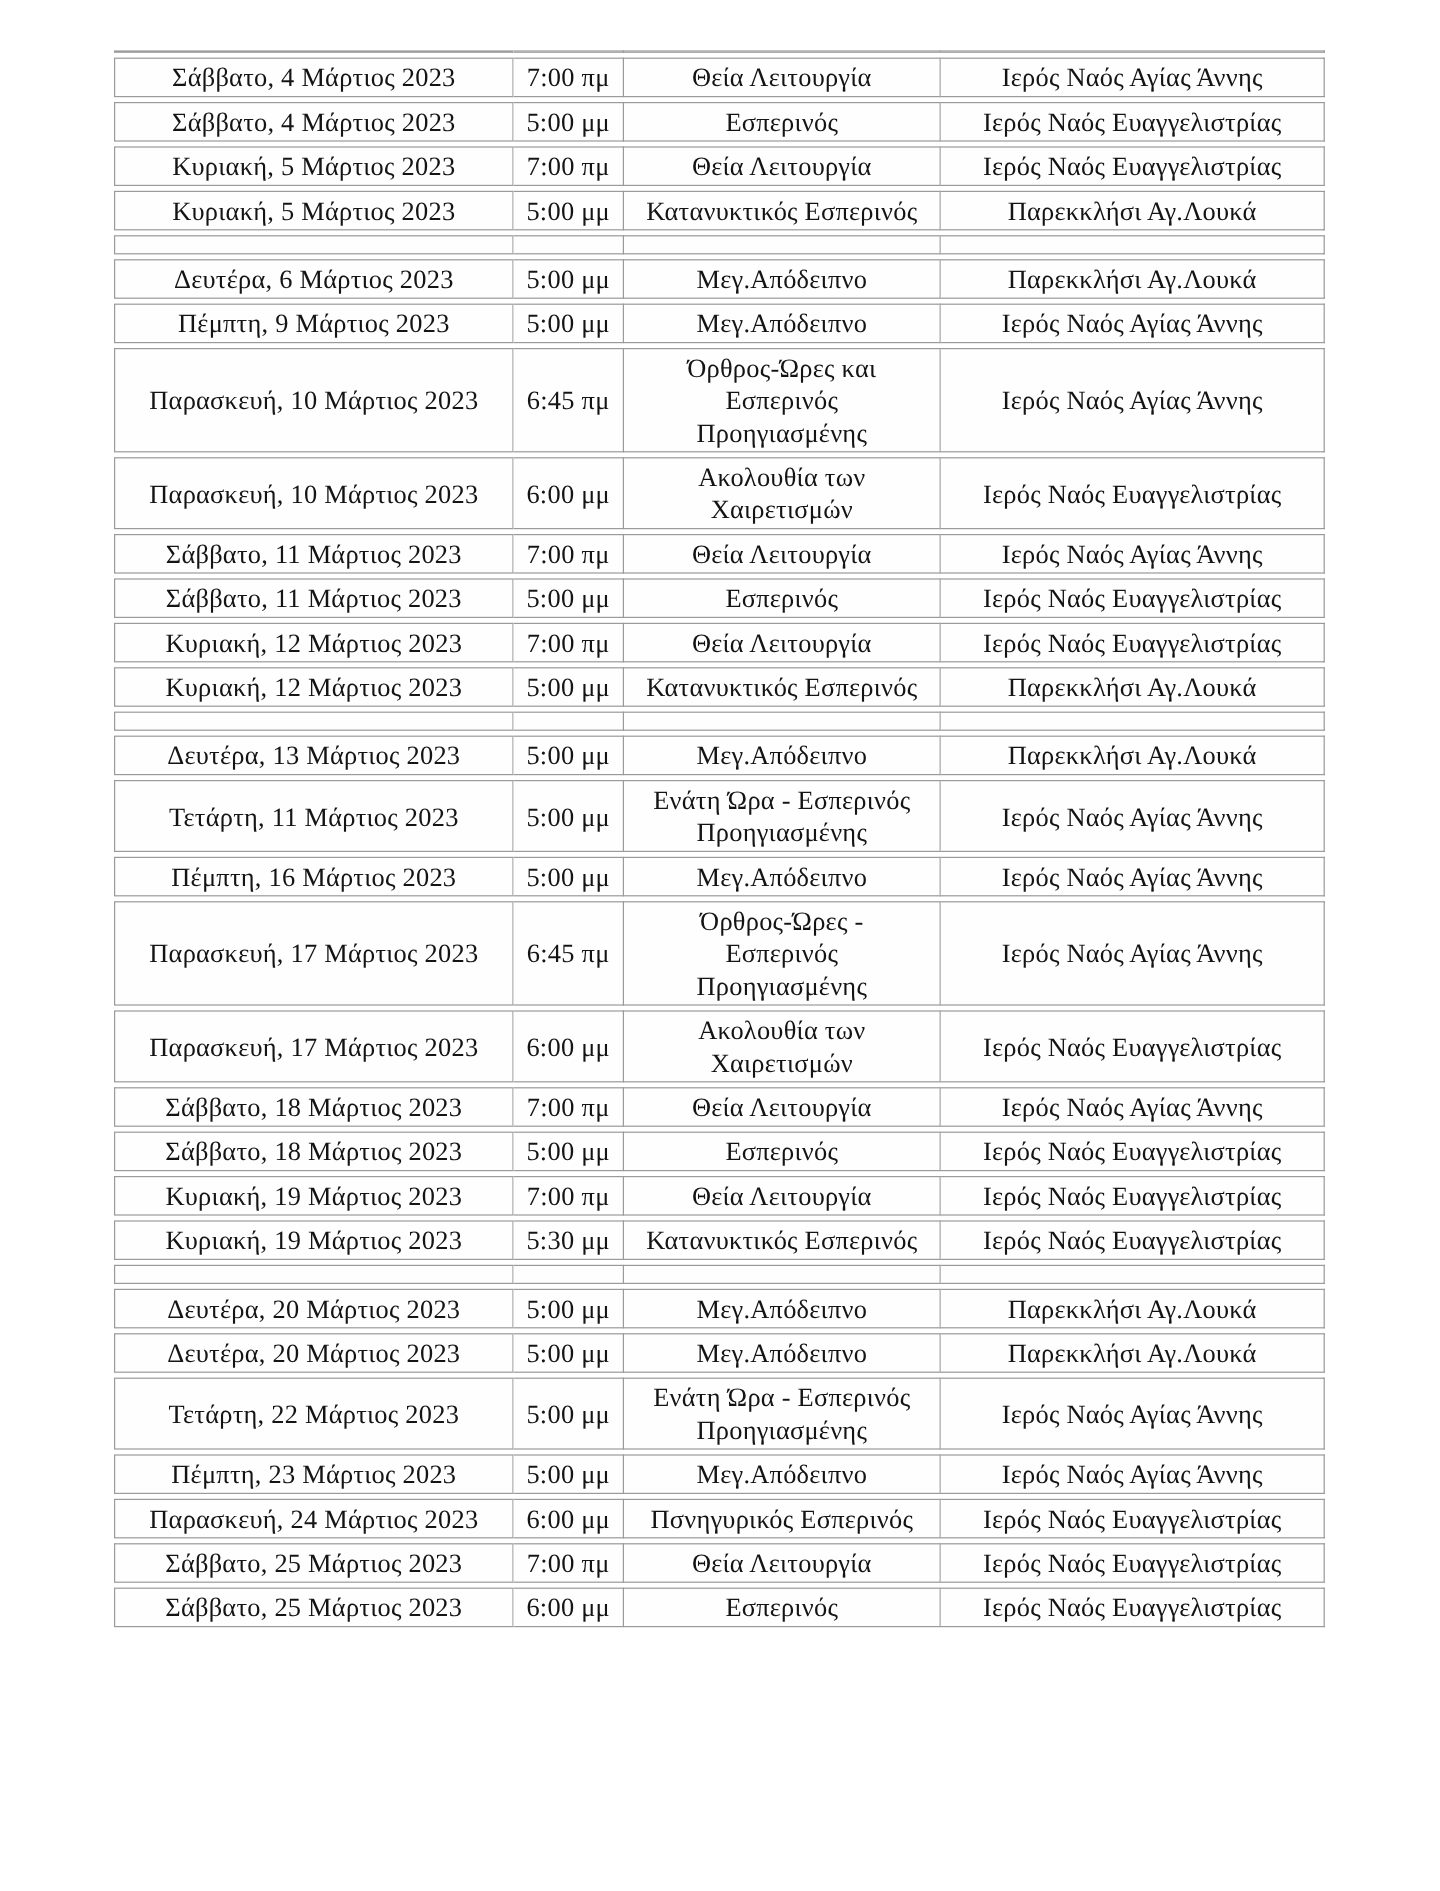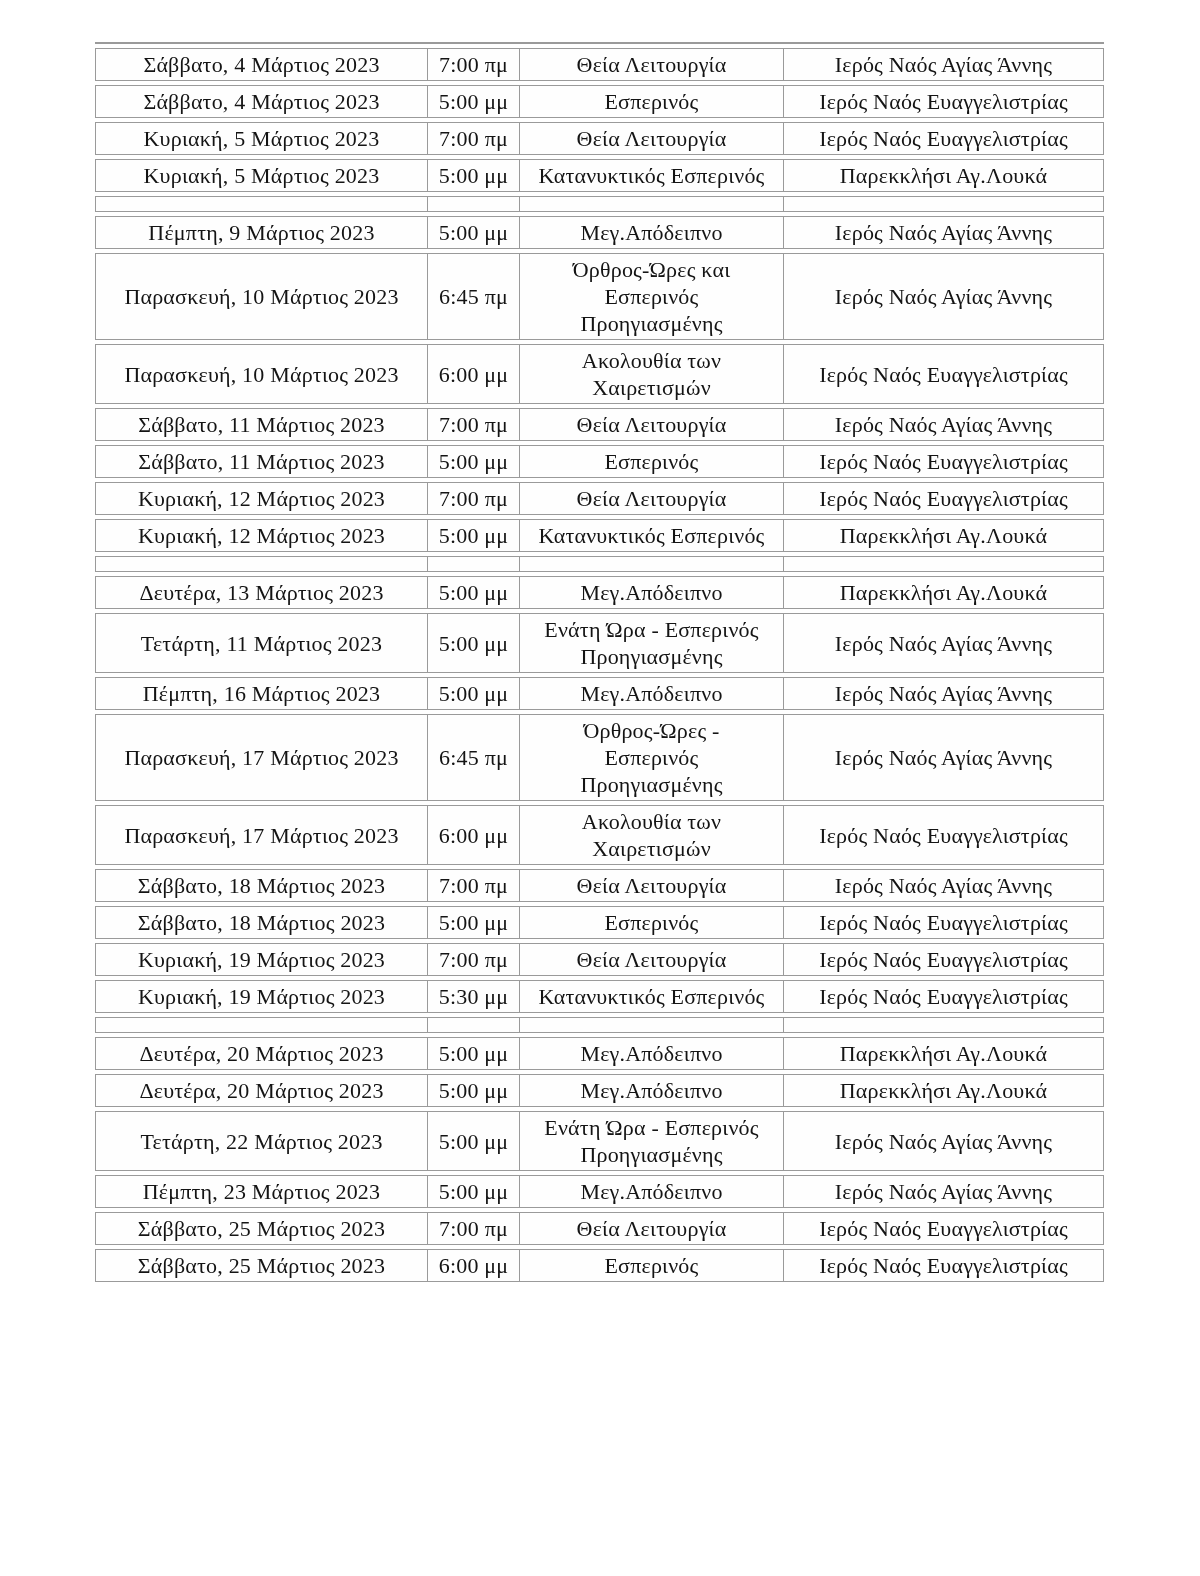--- a/index.html
+++ b/index.html
@@ -87,20 +87,26 @@
           <td class="c-service">Κατανυκτικός Εσπερινός</td>
           <td class="c-location">Παρεκκλήσι Αγ.Λουκά</td>
         </tr>
         <tr class="spacer">
           <td class="c-date"></td>
           <td class="c-time"></td>
           <td class="c-service"></td>
           <td class="c-location"></td>
         </tr>
         <tr>
+          <td class="c-date">Δευτέρα, 6 Μάρτιος 2023</td>
+          <td class="c-time">5:00 μμ</td>
+          <td class="c-service">Μεγ.Απόδειπνο</td>
+          <td class="c-location">Παρεκκλήσι Αγ.Λουκά</td>
+        </tr>
+        <tr>
           <td class="c-date">Πέμπτη, 9 Μάρτιος 2023</td>
           <td class="c-time">5:00 μμ</td>
           <td class="c-service">Μεγ.Απόδειπνο</td>
           <td class="c-location">Ιερός Ναός Αγίας Άννης</td>
         </tr>
         <tr>
           <td class="c-date">Παρασκευή, 10 Μάρτιος 2023</td>
           <td class="c-time">6:45 πμ</td>
           <td class="c-service">Όρθρος-Ώρες και
 Εσπερινός
@@ -227,20 +233,26 @@
 Προηγιασμένης</td>
           <td class="c-location">Ιερός Ναός Αγίας Άννης</td>
         </tr>
         <tr>
           <td class="c-date">Πέμπτη, 23 Μάρτιος 2023</td>
           <td class="c-time">5:00 μμ</td>
           <td class="c-service">Μεγ.Απόδειπνο</td>
           <td class="c-location">Ιερός Ναός Αγίας Άννης</td>
         </tr>
         <tr>
+          <td class="c-date">Παρασκευή, 24 Μάρτιος 2023</td>
+          <td class="c-time">6:00 μμ</td>
+          <td class="c-service">Πσνηγυρικός Εσπερινός</td>
+          <td class="c-location">Ιερός Ναός Ευαγγελιστρίας</td>
+        </tr>
+        <tr>
           <td class="c-date">Σάββατο, 25 Μάρτιος 2023</td>
           <td class="c-time">7:00 πμ</td>
           <td class="c-service">Θεία Λειτουργία</td>
           <td class="c-location">Ιερός Ναός Ευαγγελιστρίας</td>
         </tr>
         <tr>
           <td class="c-date">Σάββατο, 25 Μάρτιος 2023</td>
           <td class="c-time">6:00 μμ</td>
           <td class="c-service">Εσπερινός</td>
           <td class="c-location">Ιερός Ναός Ευαγγελιστρίας</td>

